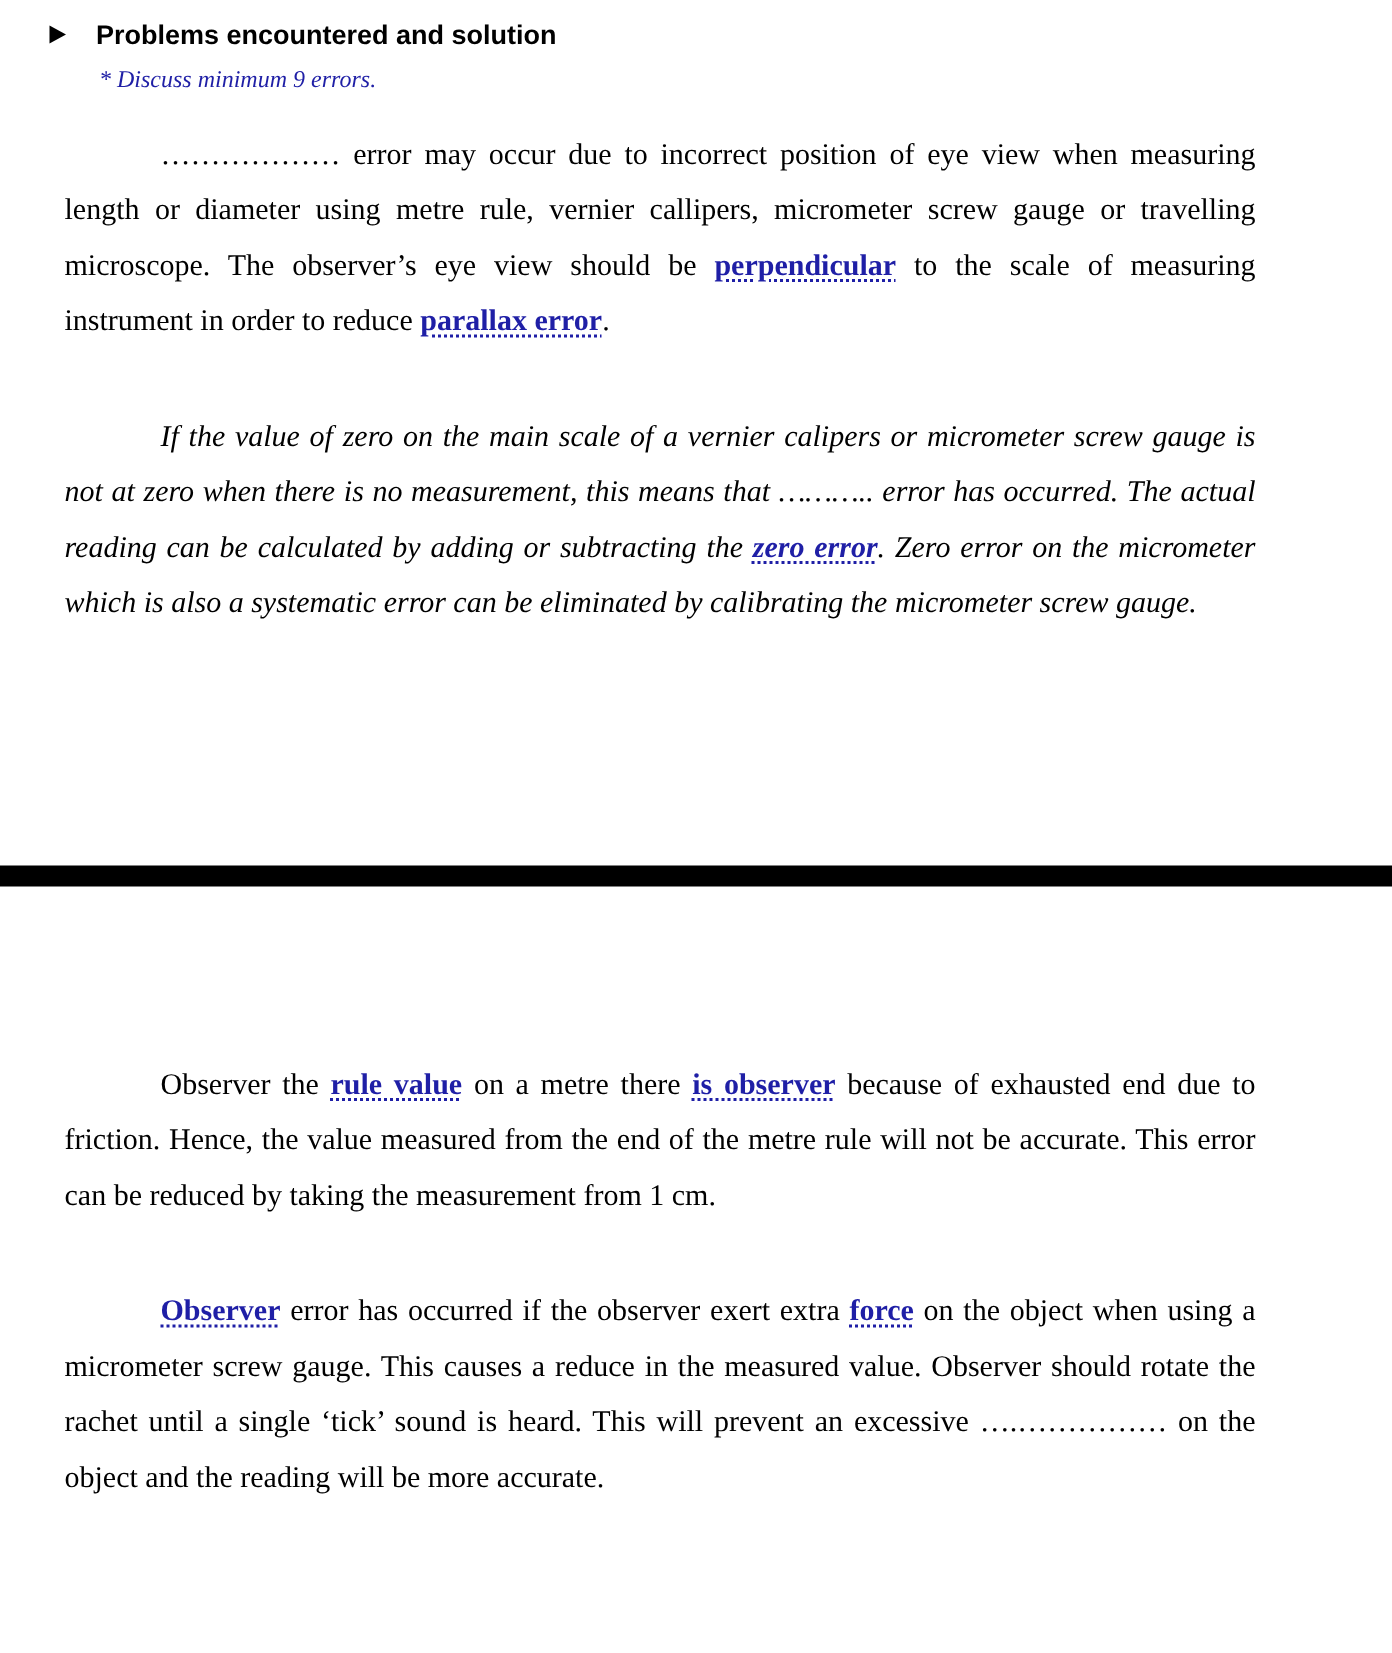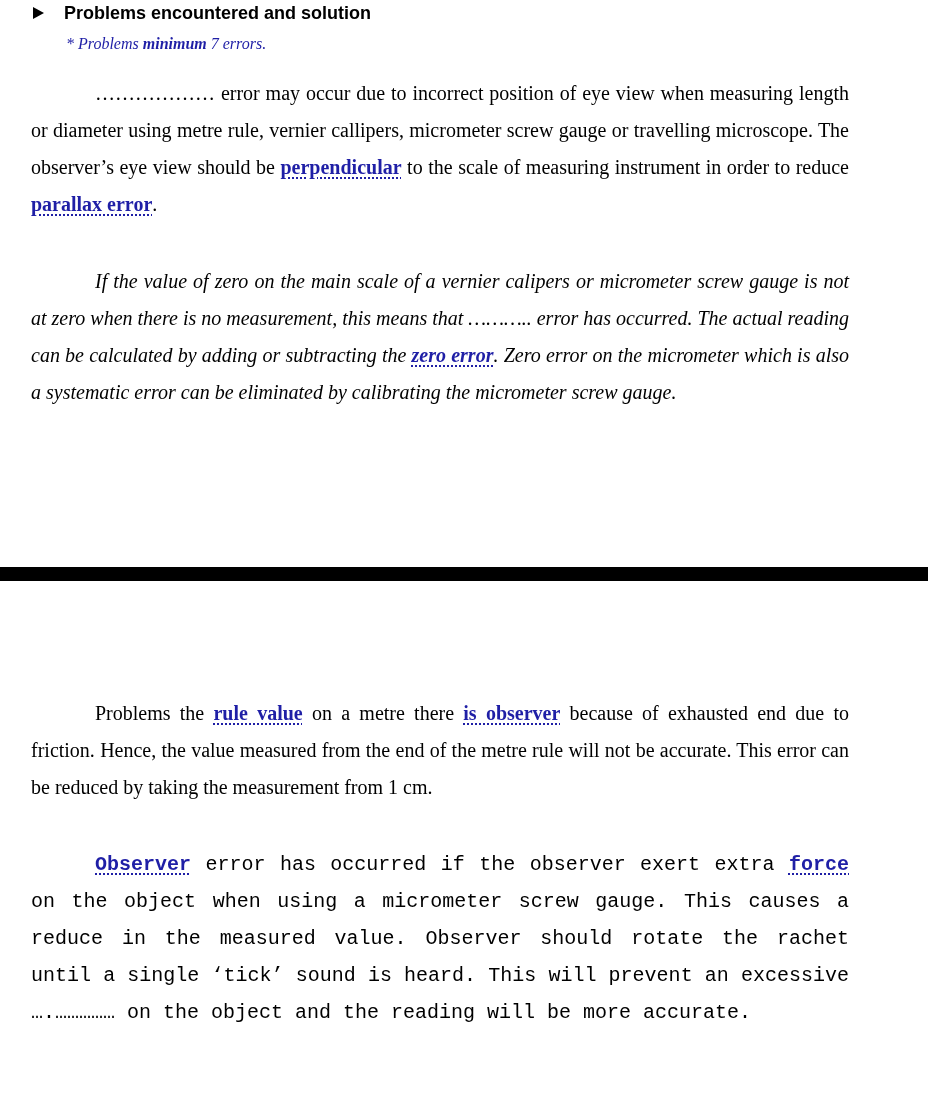--- a/index.html
+++ b/index.html
@@ -11,21 +11,21 @@
     width: 928px;
     height: 1102px;
     font-family: "Liberation Serif", serif;
     color: #000000;
     overflow: hidden;
   }
   .page {
     box-sizing: border-box;
     width: 928px;
     height: 1102px;
-    padding: 1px 79px 0 31px;
+    padding: 11px 79px 0 31px;
   }
   
   .heading {
     display: flex;
     align-items: center;
     font-family: "Liberation Sans", sans-serif;
     font-weight: bold;
     font-size: 18px;
     line-height: 24px;
     color: #000000;
@@ -42,34 +42,34 @@
   }
   
   .note {
     margin-left: 35px;
     margin-top: 8px;
     font-style: italic;
     font-size: 16px;
     line-height: 22px;
     color: #1f1fa6;
   }
-  .note-bold { font-weight: bold; }
+  .note-bold { font-weight: normal; }
   
   .para {
-    margin: 0;
+    margin: 12px;
     font-size: 20px;
     line-height: 37px;
     text-align: justify;
     text-align-last: left;
     text-indent: 64px;
   }
   .p1 { margin-top: 20px; }
   .p2 { margin-top: 40px; font-style: italic; }
   .p3 { margin-top: 114px; }
-  .p4 { margin-top: 40px; font-family: Liberation Mono, monospace; }
+  .p4 { margin-top: 40px; }
   .term {
     color: #1f1fa6;
     font-weight: bold;
     text-decoration: underline;
     text-decoration-style: dotted;
     text-decoration-thickness: 2px;
     text-underline-offset: 3px;
   }
   
   .page-break {
@@ -83,25 +83,25 @@
 </head>
 <body>
 
 <div class="page">
 
   <div class="heading">
     <span class="bullet"></span>
     <span>Problems encountered and solution</span>
   </div>
 
-  <div class="note"><span>* Problems </span><span class="note-bold">minimum</span><span> 7 errors.</span></div>
+  <div class="note"><span>* Discuss </span><span class="note-bold">minimum</span><span> 9 errors.</span></div>
 
   <p class="para p1"><span>……………… error may occur due to incorrect position of eye view when measuring length or diameter using metre rule, vernier callipers, micrometer screw gauge or travelling microscope. The observer’s eye view should be </span><span class="term">perpendicular</span><span> to the scale of measuring instrument in order to reduce </span><span class="term">parallax error</span><span>.</span></p>
 
   <p class="para p2"><span>If the value of zero on the main scale of a vernier calipers or micrometer screw gauge is not at zero when there is no measurement, this means that ……….. error has occurred. The actual reading can be calculated by adding or subtracting the </span><span class="term">zero error</span><span>. Zero error on the micrometer which is also a systematic error can be eliminated by calibrating the micrometer screw gauge.</span></p>
 
   <div class="page-break"></div>
 
-  <p class="para p3"><span>Problems the </span><span class="term">rule value</span><span> on a metre there </span><span class="term">is observer</span><span> because of exhausted end due to friction. Hence, the value measured from the end of the metre rule will not be accurate. This error can be reduced by taking the measurement from 1 cm.</span></p>
+  <p class="para p3"><span>Observer the </span><span class="term">rule value</span><span> on a metre there </span><span class="term">is observer</span><span> because of exhausted end due to friction. Hence, the value measured from the end of the metre rule will not be accurate. This error can be reduced by taking the measurement from 1 cm.</span></p>
 
   <p class="para p4"><span class="term">Observer</span><span> error has occurred if the observer exert extra </span><span class="term">force</span><span> on the object when using a micrometer screw gauge. This causes a reduce in the measured value. Observer should rotate the rachet until a single ‘tick’ sound is heard. This will prevent an excessive ….…………… on the object and the reading will be more accurate.</span></p>
 
 </div>
 
 </body></html>

